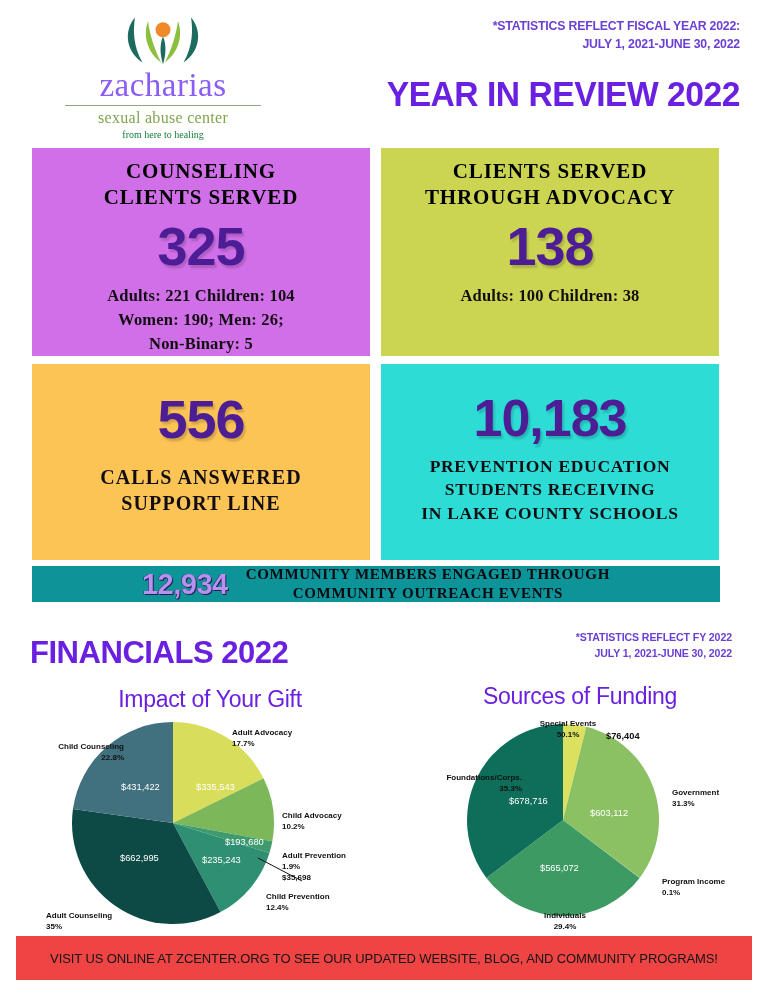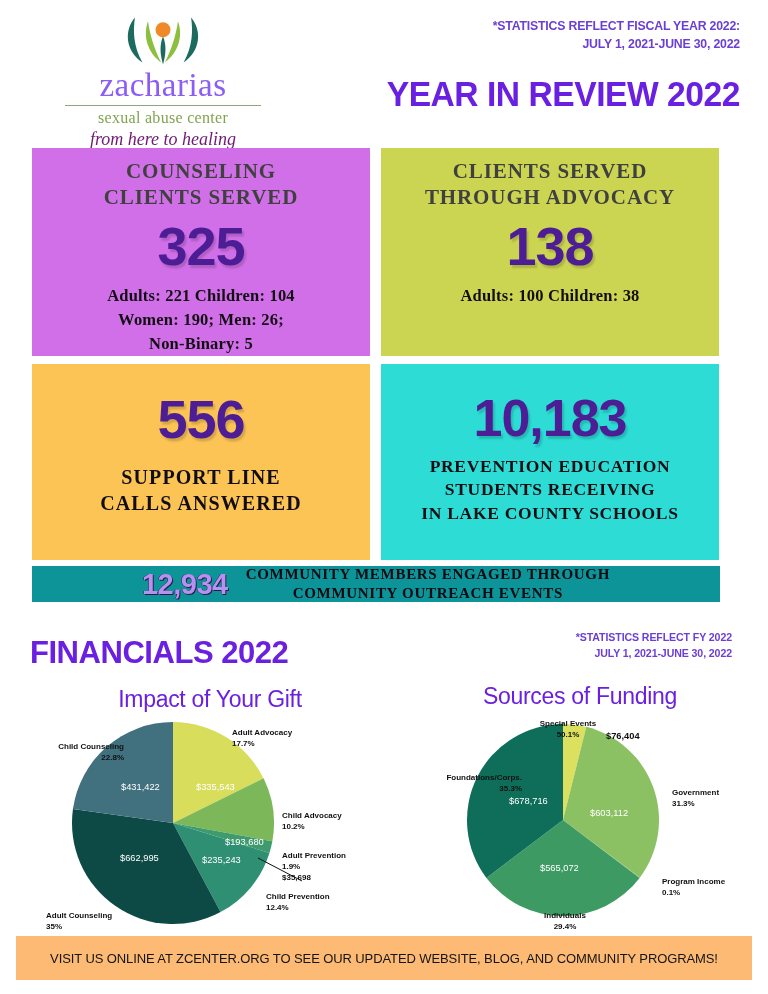--- a/index.html
+++ b/index.html
@@ -49,23 +49,22 @@
     margin: 2px auto 3px auto;
   }
   .logo-sub {
     font-family: "Liberation Serif", serif;
     font-size: 16px;
     color: #7fa44e;
     letter-spacing: 0.3px;
   }
   .logo-tag {
     font-family: "Liberation Serif", serif;
-    font-style: italic;
-    font-size: 18px;
-    color: #701a75;
+    font-size: 10px;
+    color: #15803d;
     margin-top: 2px;
   }
 
   .fiscal-note {
     position: absolute;
     right: 28px;
     top: 18px;
     text-align: right;
     color: #6b3fd4;
     font-size: 12.3px;
@@ -96,21 +95,21 @@
   }
   .box-purple  { left: 32px;  top: 148px; width: 338px; height: 208px; background: #d06fe8; }
   .box-lime    { left: 381px; top: 148px; width: 338px; height: 208px; background: #ccd551; }
   .box-orange  { left: 32px;  top: 364px; width: 338px; height: 196px; background: #fcc455; }
   .box-teal    { left: 381px; top: 364px; width: 338px; height: 196px; background: #2cdcd5; }
 
   .stat-heading {
     font-family: "Liberation Serif", serif;
     font-weight: bold;
     font-size: 21px;
-    color: #404040;
+    color: #000000;
     line-height: 1.25;
     letter-spacing: 0.9px;
   }
   .stat-number {
     font-size: 54px;
     font-weight: bold;
     color: #4c1d95;
     line-height: 1.08;
     letter-spacing: -1px;
     text-shadow: 2px 3px 2px rgba(0,0,0,0.16);
@@ -234,21 +233,21 @@
   }
   .slice-value.outside { color: #111111; font-weight: bold; }
 
   
   .footer {
     position: absolute;
     left: 16px;
     top: 936px;
     width: 736px;
     height: 44px;
-    background: #fdba74;
+    background: #ef4444;
     display: flex;
     align-items: center;
     justify-content: center;
   }
   .footer-text {
     font-size: 13px;
     color: #141414;
     letter-spacing: -0.1px;
     font-weight: normal;
   }
@@ -301,22 +300,22 @@
   </div>
   <div class="stat-number sp-a">138</div>
   <div class="stat-detail sp-b">
     <div>Adults: 100     Children: 38</div>
   </div>
 </div>
 
 <div class="stat-box box-orange">
   <div class="stat-number sp-c">556</div>
   <div class="stat-caption sp-c">
+    <div>CALLS ANSWERED</div>
     <div>SUPPORT LINE</div>
-    <div>CALLS ANSWERED</div>
   </div>
 </div>
 
 <div class="stat-box box-teal">
   <div class="stat-number big sp-c">10,183</div>
   <div class="stat-caption small sp-b">
     <div>PREVENTION EDUCATION</div>
     <div>STUDENTS RECEIVING</div>
     <div>IN LAKE COUNTY SCHOOLS</div>
   </div>

